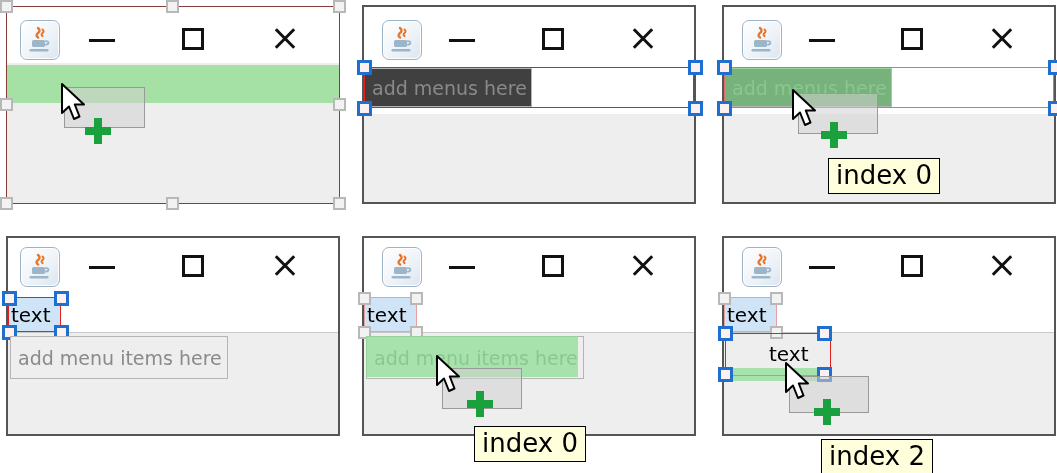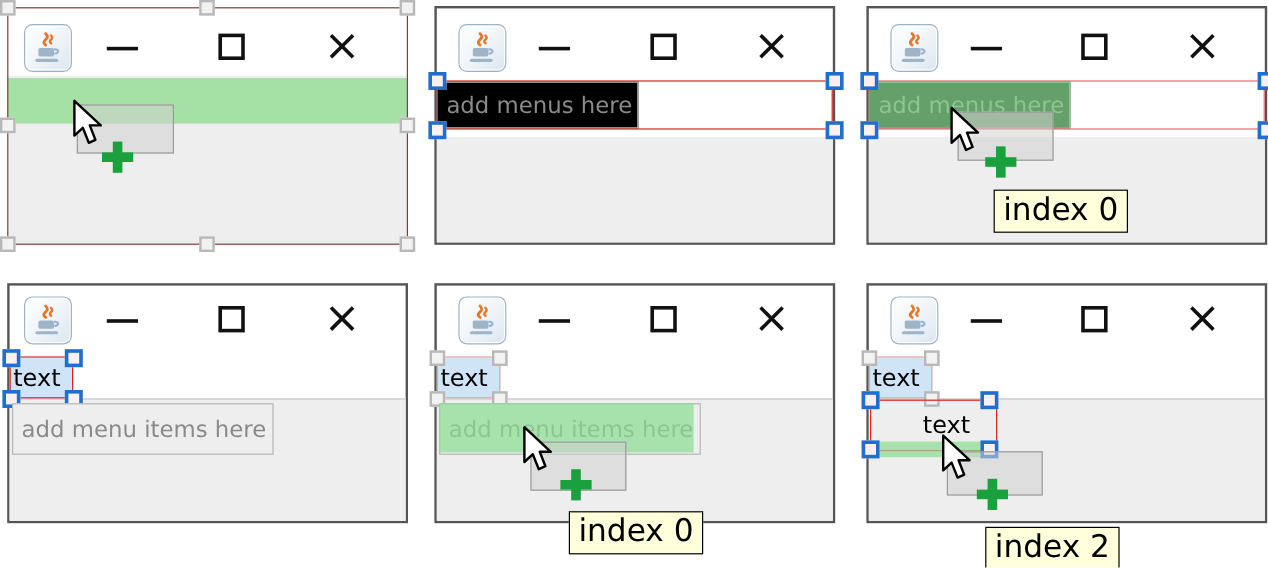--- a/index.html
+++ b/index.html
@@ -26,21 +26,21 @@
   .wclose:before{transform:rotate(45deg);}
   .wclose:after{transform:rotate(-45deg);}
 
   
   .contentarea{position:absolute;background:#eeeeee;}
   .whitearea{position:absolute;background:#ffffff;}
 
   
   .mbph{position:absolute;box-sizing:border-box;border:1px solid #b4b4b4;background:transparent;
         color:#8a8a8a;font-size:19px;display:flex;align-items:center;padding-left:7px;white-space:nowrap;}
-  .mbph.onwhite{background:#000000;}
+  .mbph.onwhite{background:#404040;}
   .mbph.ongray{background:#eeeeee;}
 
   
   .greenbar{position:absolute;background:#a5e0a5;}
   .greenbar.soft{background:rgba(140,220,145,0.72);}
 
   
   .selrect{position:absolute;box-sizing:border-box;}
   .selrect.dred{border:1px solid #8b3a3a;}
   .selrect.red{border:1px solid #e02020;}

